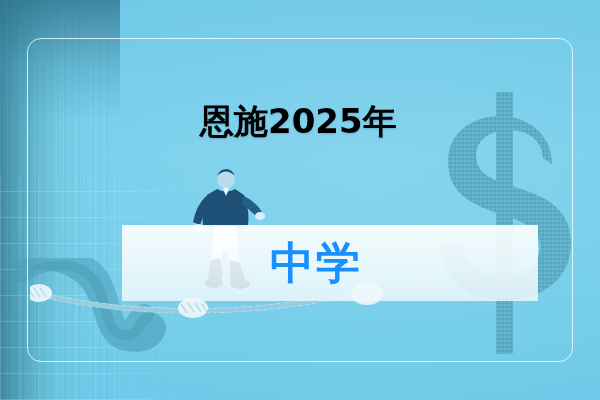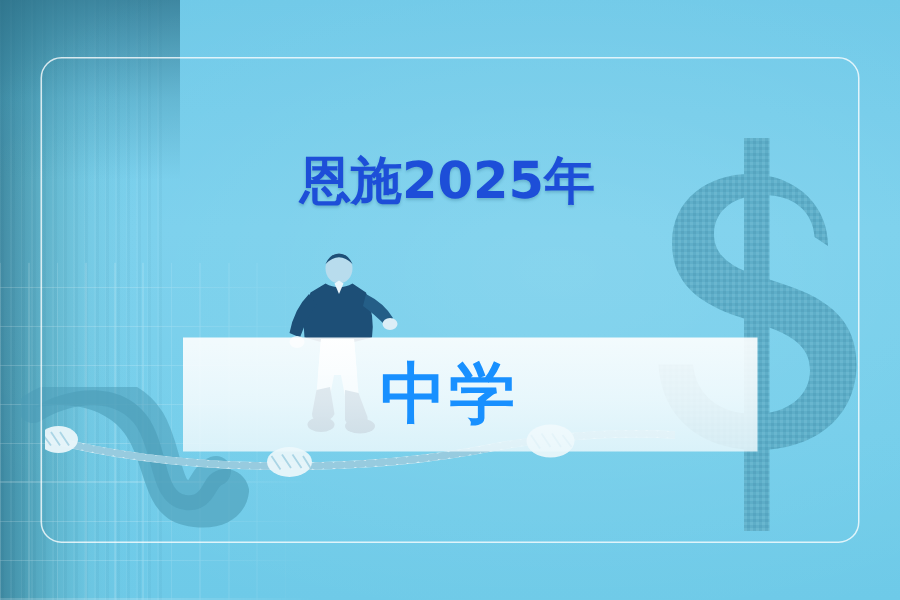--- a/index.html
+++ b/index.html
@@ -98,35 +98,35 @@
     border-radius: 14px;
     box-sizing: border-box;
     pointer-events: none;
   }
 
   
   .headline {
     position: absolute;
     left: 200px; top: 96px;
     width: 340px;
-    color: #1d4ed8;
+    color: #000000;
     font-size: 34px;
     line-height: 50px;
     font-weight: 700;
     letter-spacing: 0px;
     text-shadow: 0 1px 2px rgba(40,110,140,0.32);
     white-space: nowrap;
   }
   .headline .ln { display: block; }
 
   
   .label-bar {
     position: absolute;
     left: 122px; top: 225px;
-    width: 383px; height: 76px;
+    width: 416px; height: 76px;
     background: linear-gradient(180deg, rgba(255,255,255,0.90) 0%, rgba(246,252,254,0.88) 55%, rgba(236,248,252,0.84) 100%);
     display: flex;
     align-items: center;
     justify-content: center;
   }
   .label-text {
     color: #1890ff;
     font-size: 44px;
     font-weight: 700;
     line-height: 1;

